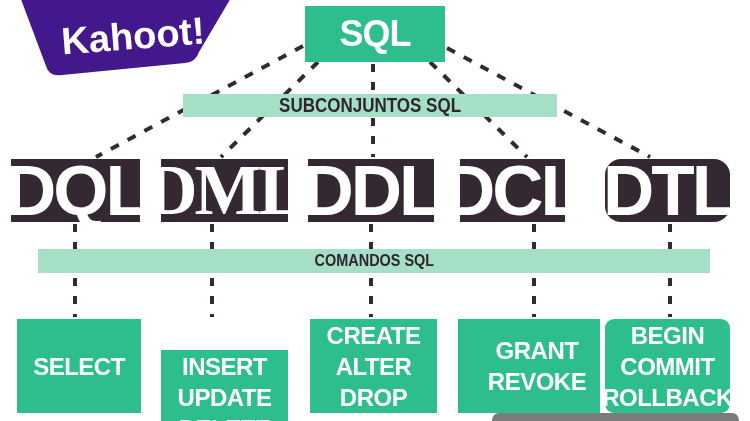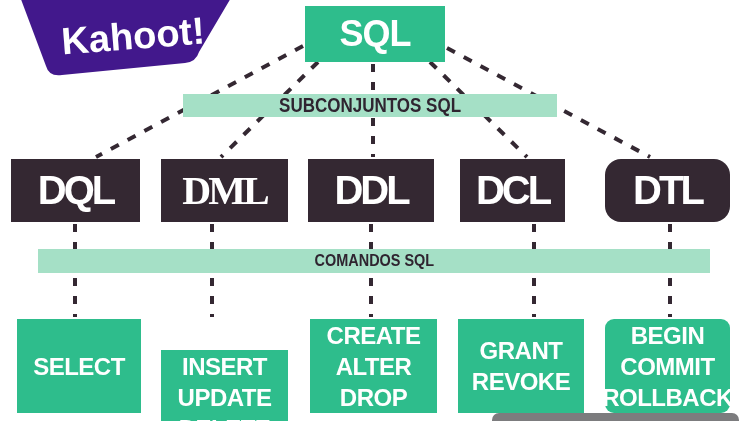--- a/index.html
+++ b/index.html
@@ -60,21 +60,21 @@
   .banner-subsets span { font-size: 20px; }
   .banner-commands { left: 38px; top: 249px; width: 672px; height: 24px; }
   .banner-commands span { font-size: 17px; }
   
   .dark-box {
     position: absolute;
     top: 159px; height: 63px;
     background: #342832;
     color: #ffffff;
     display: flex; align-items: center; justify-content: center;
-    font-size: 40px; font-weight: bold; letter-spacing: -3px;
+    font-size: 71px; font-weight: bold; letter-spacing: -3px;
     z-index: 4;
   }
   .db-0 { left: 11px;  width: 129px; }
   .db-1 { left: 161px; width: 127px; font-family: Liberation Serif, serif; }
   .db-2 { left: 308px; width: 126px; }
   .db-3 { left: 460px; width: 105px; }
   .db-4 { left: 605px; width: 125px; border-radius: 16px; }
   
   .green-box {
     position: absolute;
@@ -86,21 +86,21 @@
     z-index: 4;
   }
   .green-box .cmds {
     font-size: 24px; font-weight: bold;
     line-height: 31px; letter-spacing: -0.5px;
     white-space: pre-line;
   }
   .gb-0 { left: 17px;  width: 124px; }
   .gb-1 { left: 161px; width: 127px; margin-top: 31px; }
   .gb-2 { left: 310px; width: 127px; }
-  .gb-3 { left: 458px; width: 126px; }
+  .gb-3 { left: 458px; width: 126px; padding-left: 16px; }
   .gb-4 { left: 605px; width: 125px; border-radius: 9px; }
   
   .gray-bar {
     position: absolute;
     left: 492px; top: 413px;
     width: 247px; height: 14px;
     background: #7C7C7E;
     border-radius: 7px 7px 0 0;
     z-index: 5;
   }

